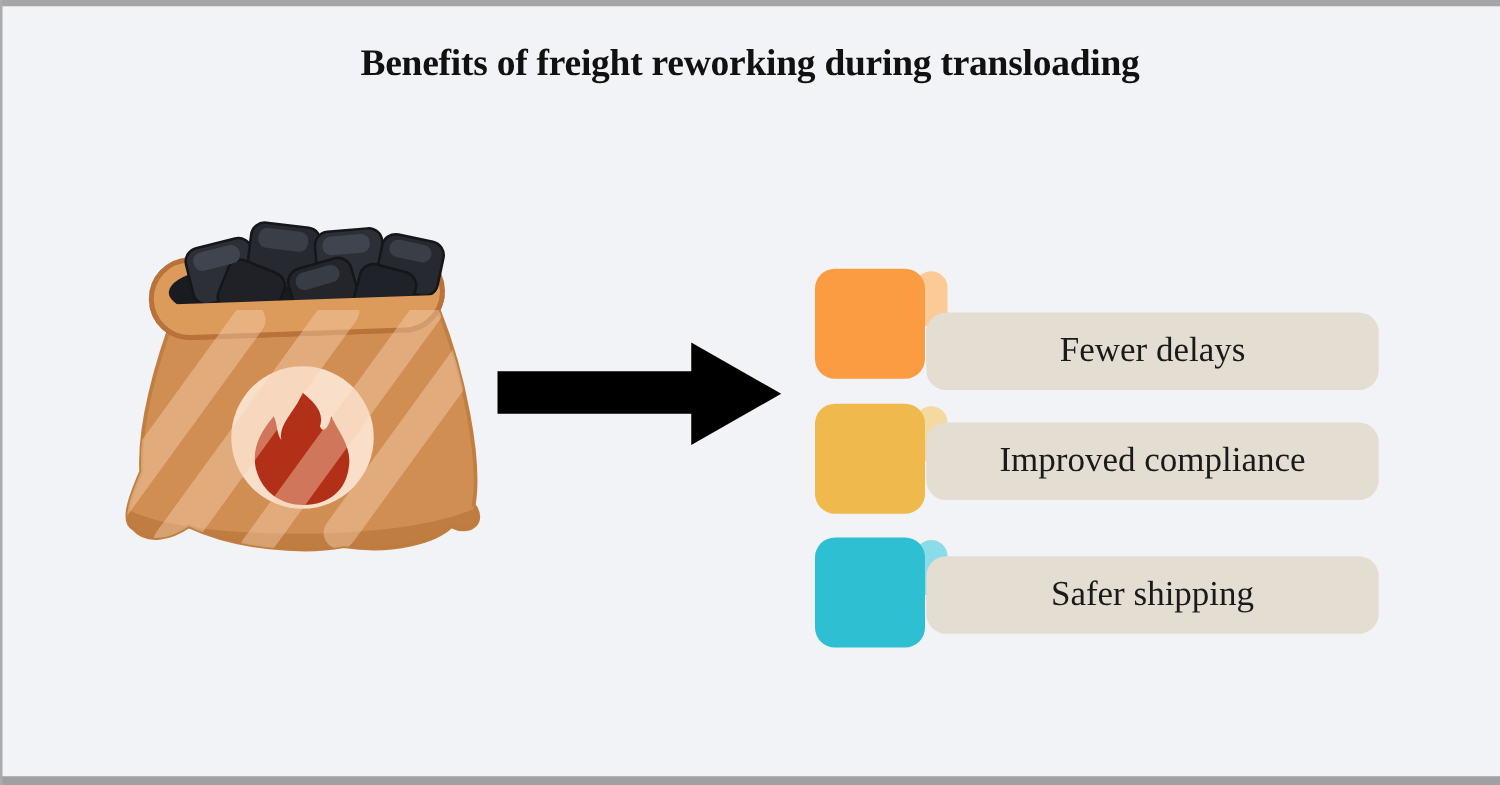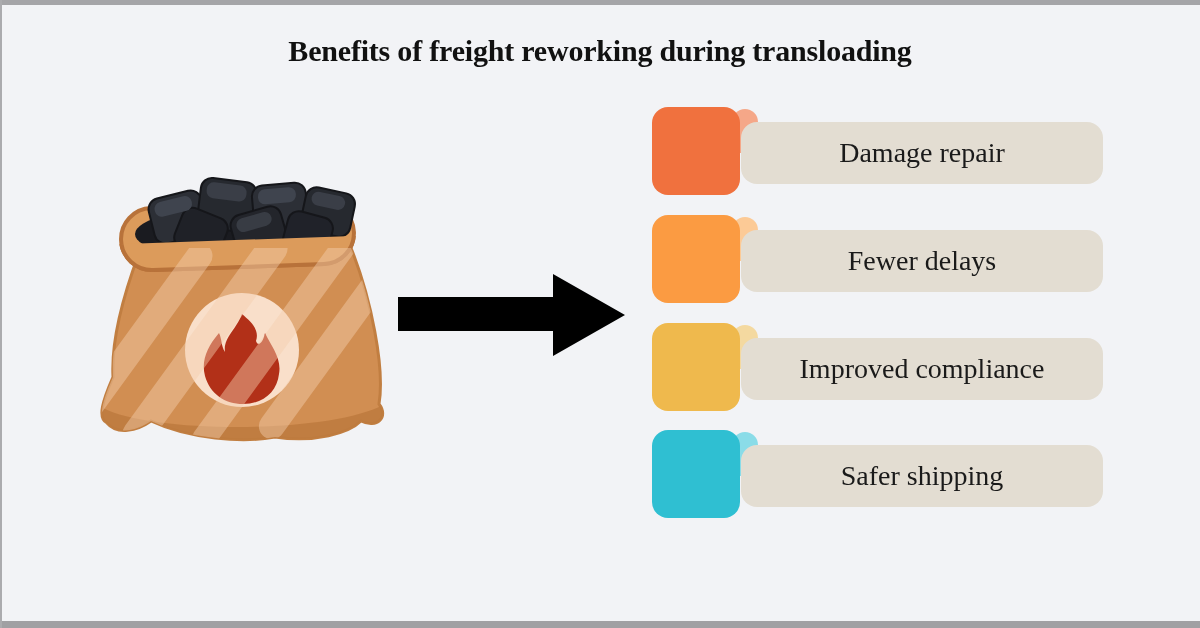--- a/index.html
+++ b/index.html
@@ -104,31 +104,24 @@
       <rect x="100" y="50" width="30" height="260" rx="15" transform="rotate(36 130 170)" style="fill: rgb(243, 207, 174);"></rect>
       <rect x="172" y="50" width="24" height="260" rx="12" transform="rotate(36 195 170)" style="fill: rgb(243, 207, 174);"></rect>
       <rect x="228" y="60" width="26" height="230" rx="13" transform="rotate(36 245 170)" style="fill: rgb(243, 207, 174);"></rect>
     </g>
   </svg>
 
   <svg class="arrow-svg" width="232" height="90" viewBox="0 0 232 90">
     <polygon points="2,27 157,27 157,4 229,45 157,86 157,61 2,61" style="fill: rgb(0, 0, 0);"></polygon>
   </svg>
 
-  <div class="benefit-row row-0">
-    <span class="tab" style="background: rgb(245, 167, 136);"></span>
-    <div class="bar" style="background: rgb(227, 221, 210);">
-      <span class="bar-label">Damage repair</span>
-    </div>
-    <span class="square" style="background: rgb(240, 113, 62);"></span>
-  </div>
 
   <div class="benefit-row row-1">
     <span class="tab" style="background: rgb(252, 202, 150);"></span>
-    <div class="bar" style="background: rgb(227, 221, 210);">
+    <div class="bar" style="background: rgb(227, 221, 210); margin-top: 20px;">
       <span class="bar-label">Fewer delays</span>
     </div>
     <span class="square" style="background: rgb(251, 155, 66);"></span>
   </div>
 
   <div class="benefit-row row-2">
     <span class="tab" style="background: rgb(244, 217, 160);"></span>
     <div class="bar" style="background: rgb(227, 221, 210);">
       <span class="bar-label">Improved compliance</span>
     </div>

